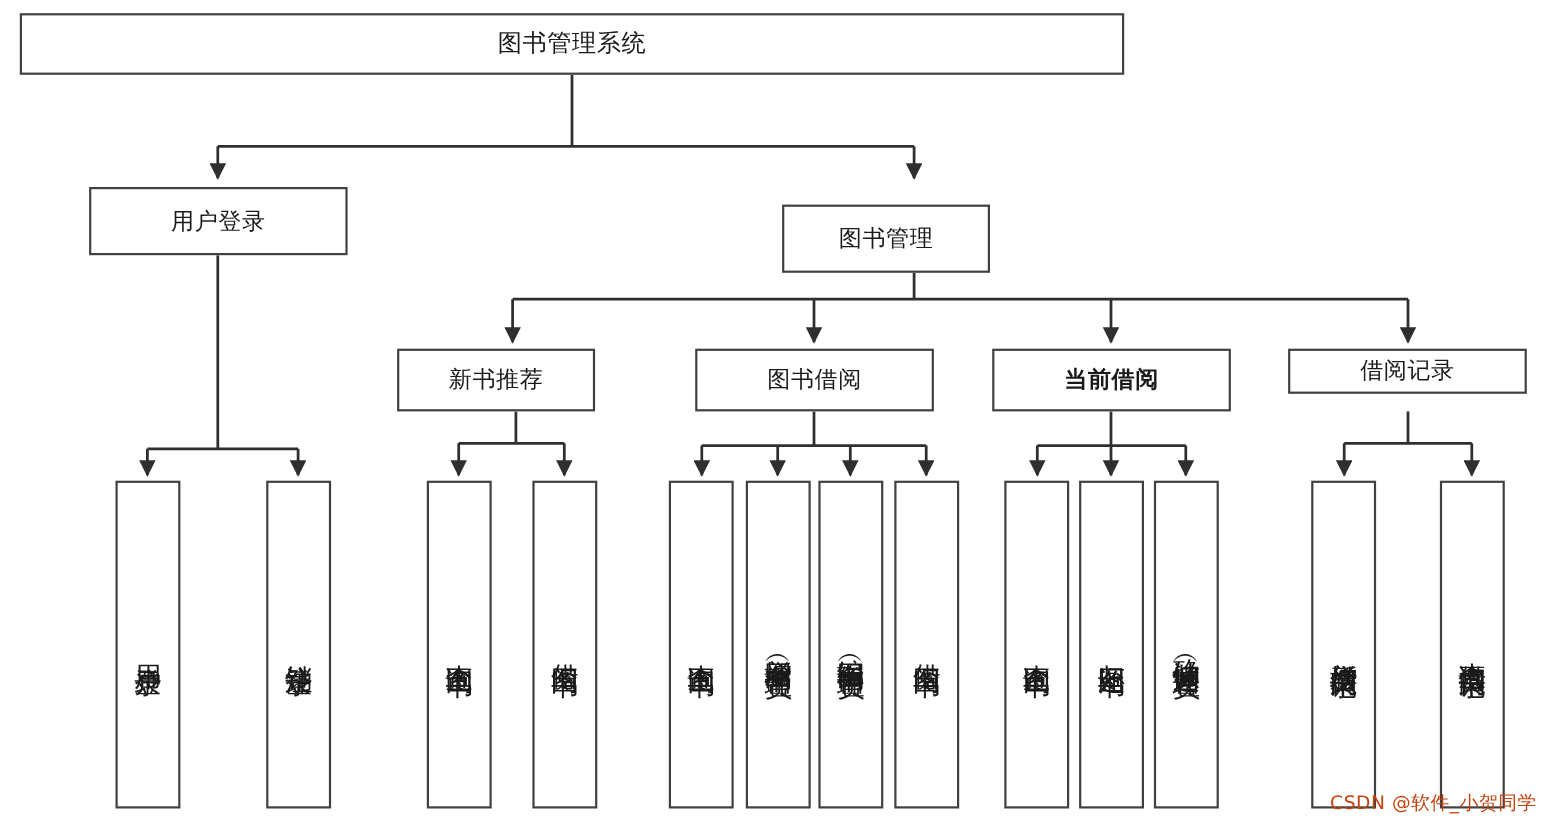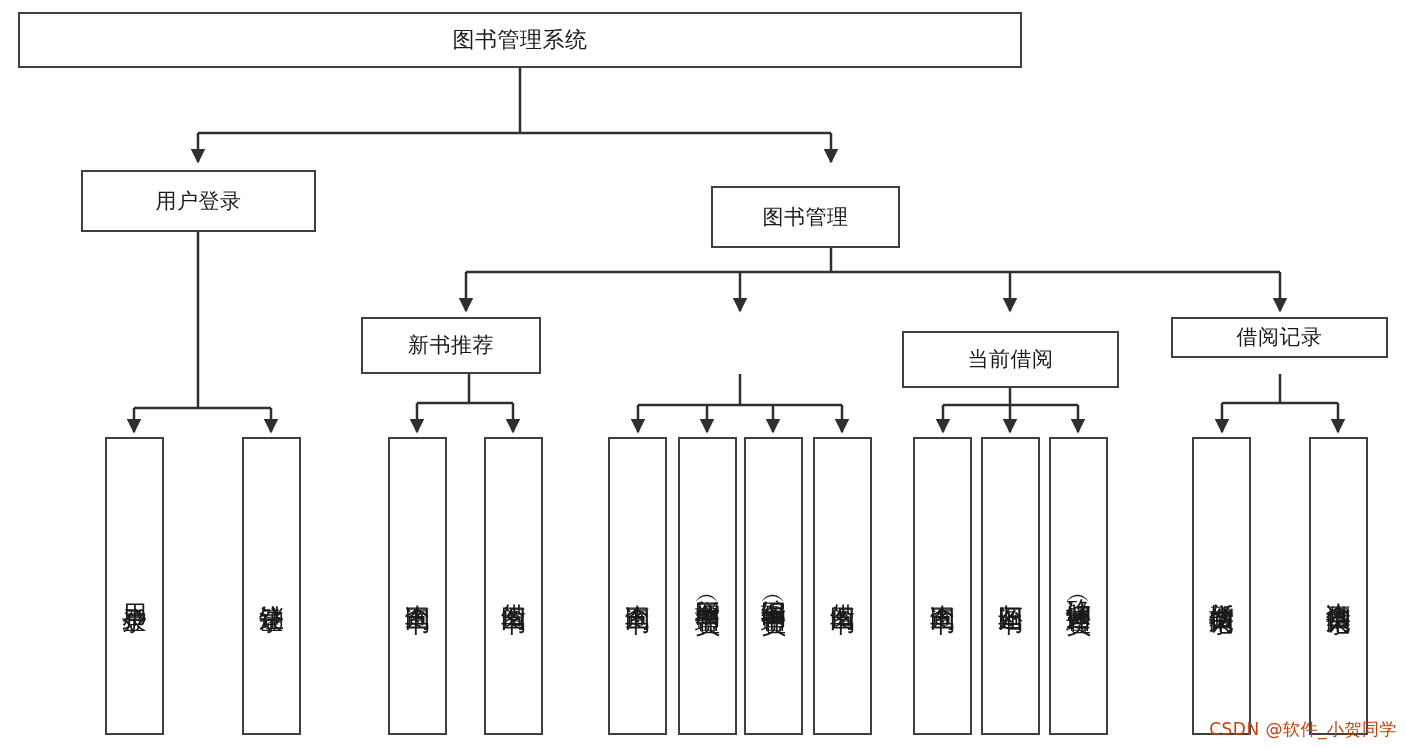--- a/index.html
+++ b/index.html
@@ -132,21 +132,24 @@
   <div class="node h" style="left:81px; top:170px; width:235px; height:62px;">
     <span class="label">用户登录</span>
   </div>
   <div class="node h" style="left:711px; top:170px; width:189px; height:62px;margin-top:16px;">
     <span class="label">图书管理</span>
   </div>
 
   <div class="node h" style="left:361px; top:317px; width:180px; height:57px;">
     <span class="label">新书推荐</span>
   </div>
-  <div class="node h" style="left:902px; top:331px; width:217px; height:57px;">
+  <div class="node h" style="left:632px; top:317px; width:217px; height:57px;">
+    <span class="label">图书借阅</span>
+  </div>
+  <div class="node h" style="left:902px; top:317px; width:217px; height:57px;font-weight:bold;">
     <span class="label">当前借阅</span>
   </div>
   <div class="node h" style="left:1171px; top:317px; width:217px; height:41px;">
     <span class="label">借阅记录</span>
   </div>
 
   <div class="node v" style="left:105px; top:437px; width:59px; height:298px;">
     <span class="label">用户登录</span>
   </div>
   <div class="node v" style="left:242px; top:437px; width:59px; height:298px;">

